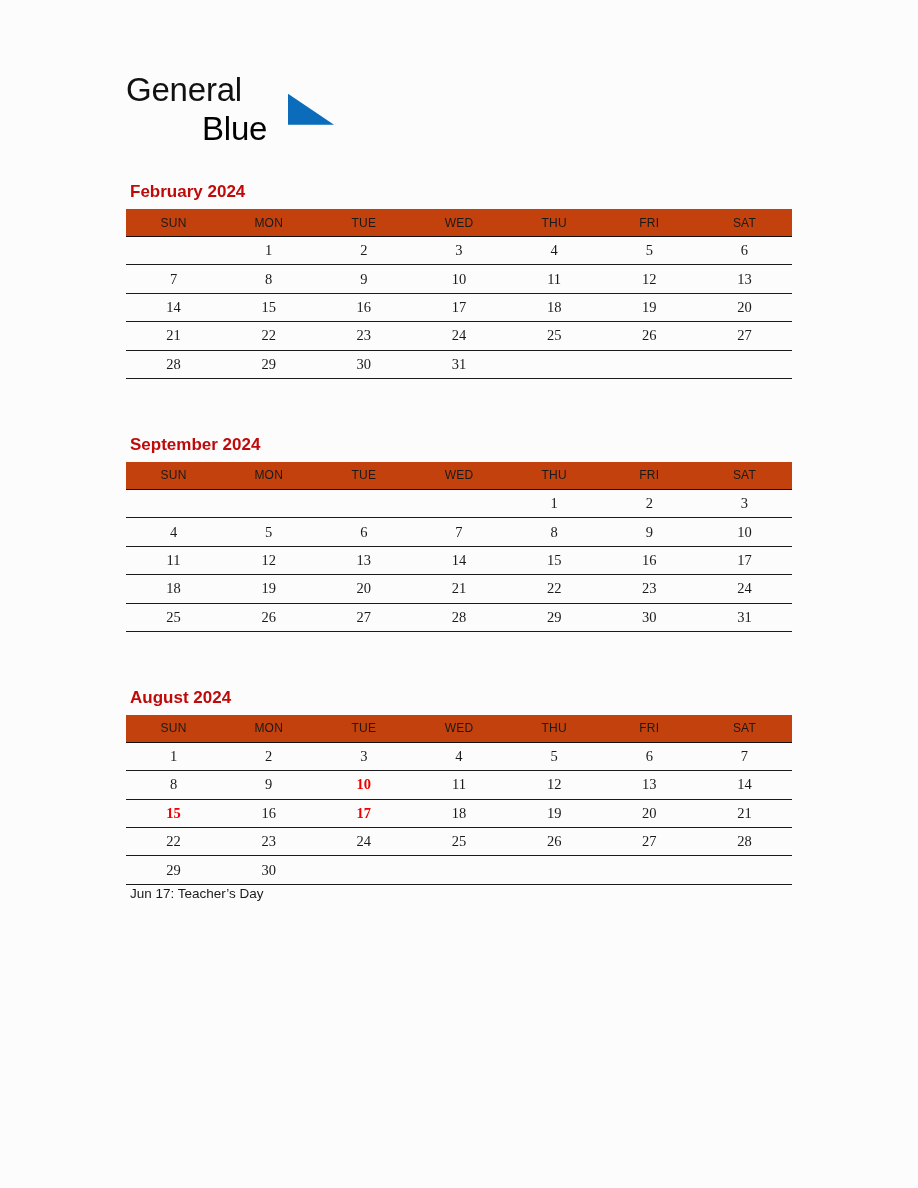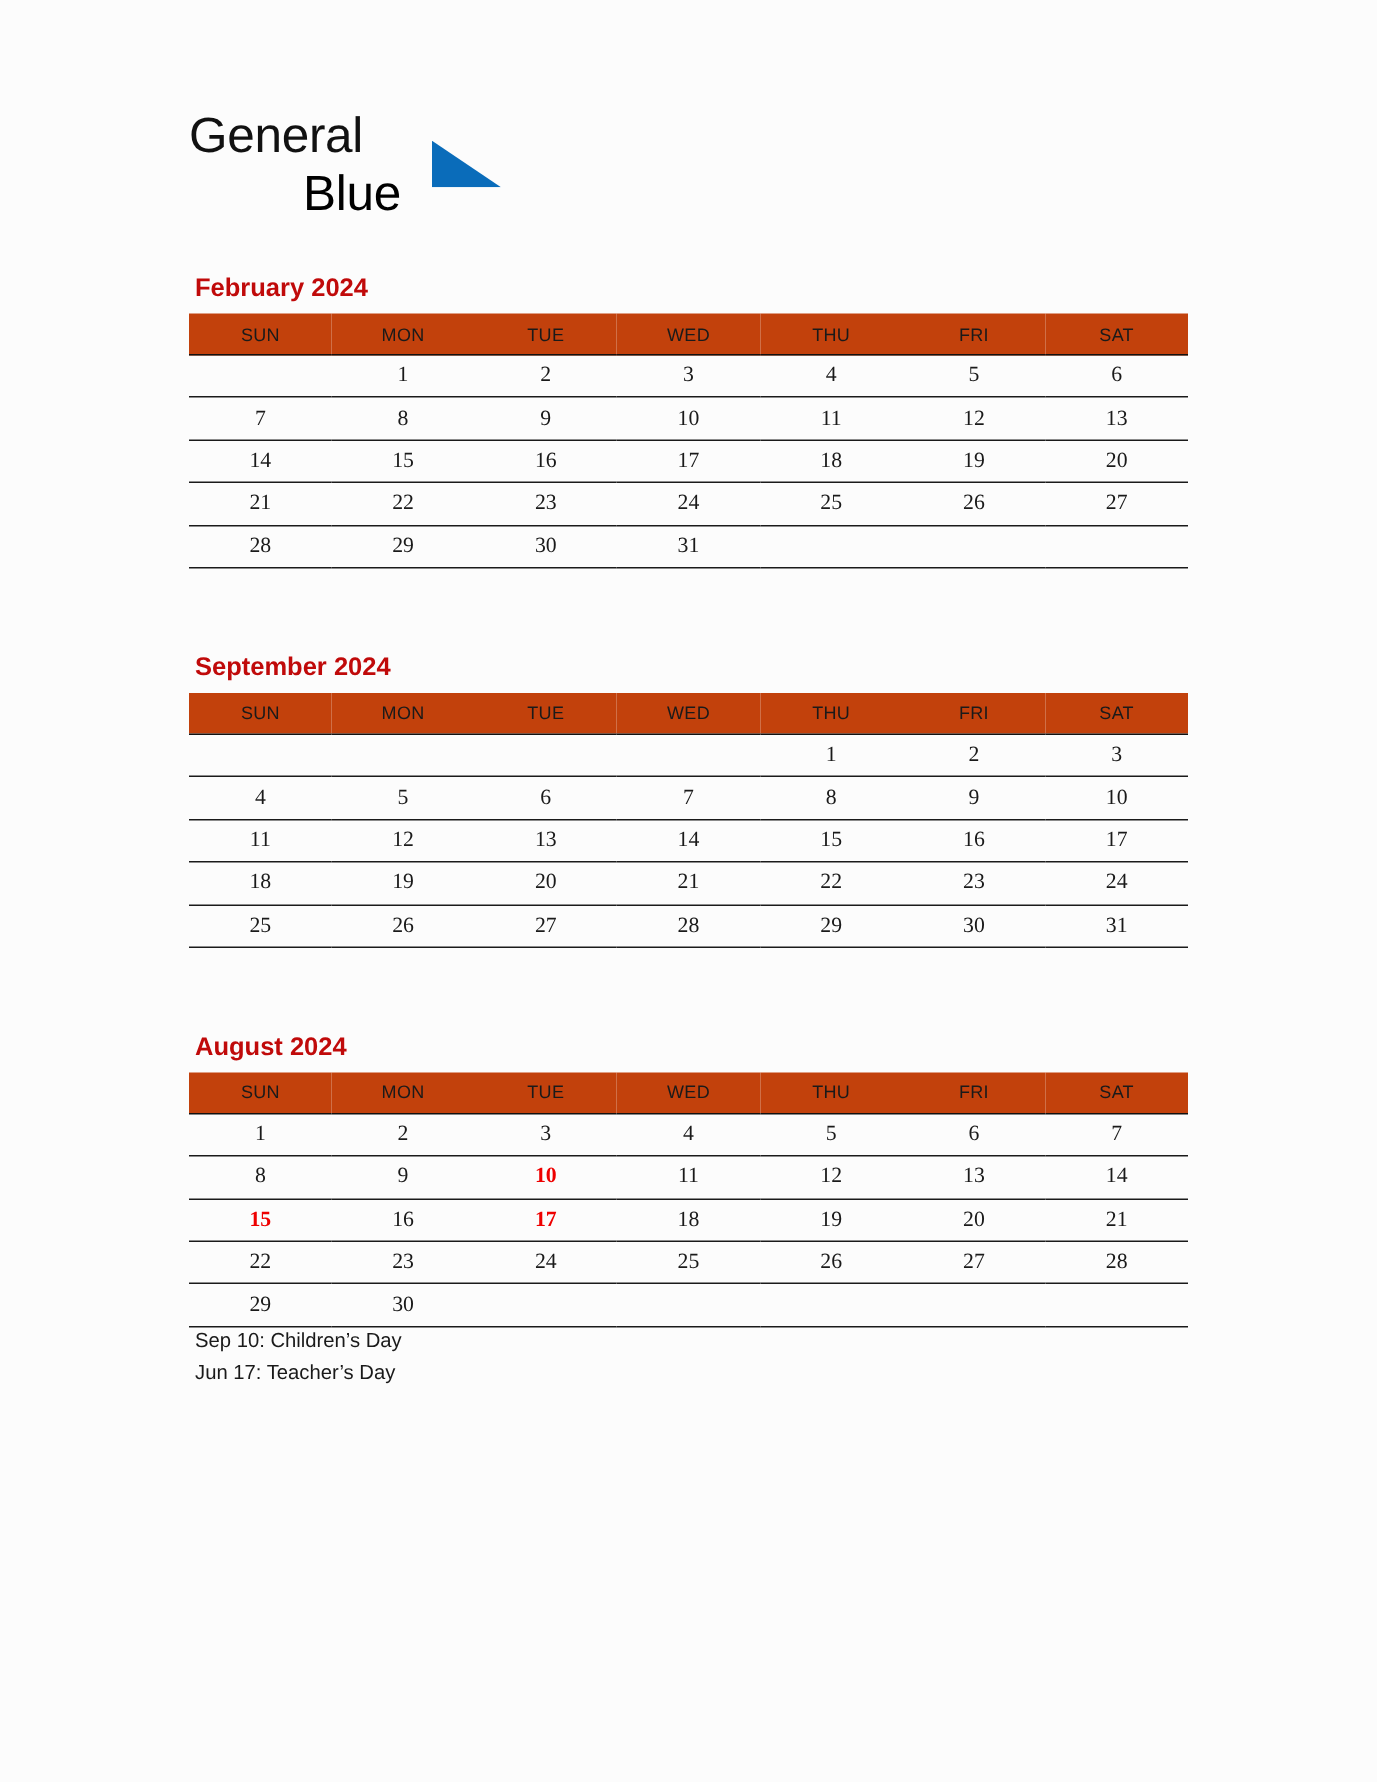--- a/index.html
+++ b/index.html
@@ -372,17 +372,16 @@
               <td class="empty">&nbsp;</td>
               <td class="empty">&nbsp;</td>
               <td class="empty">&nbsp;</td>
             </tr>
           </tbody>
         </table>
       </div>
     </div>
 
   <div class="legend" id="legend-container">
-      <div class="legend-item">Sep 10: Children’s Day</div>
       <div class="legend-item">Jun 17: Teacher’s Day</div>
     </div>
 
 </div>
 
 </body></html>

